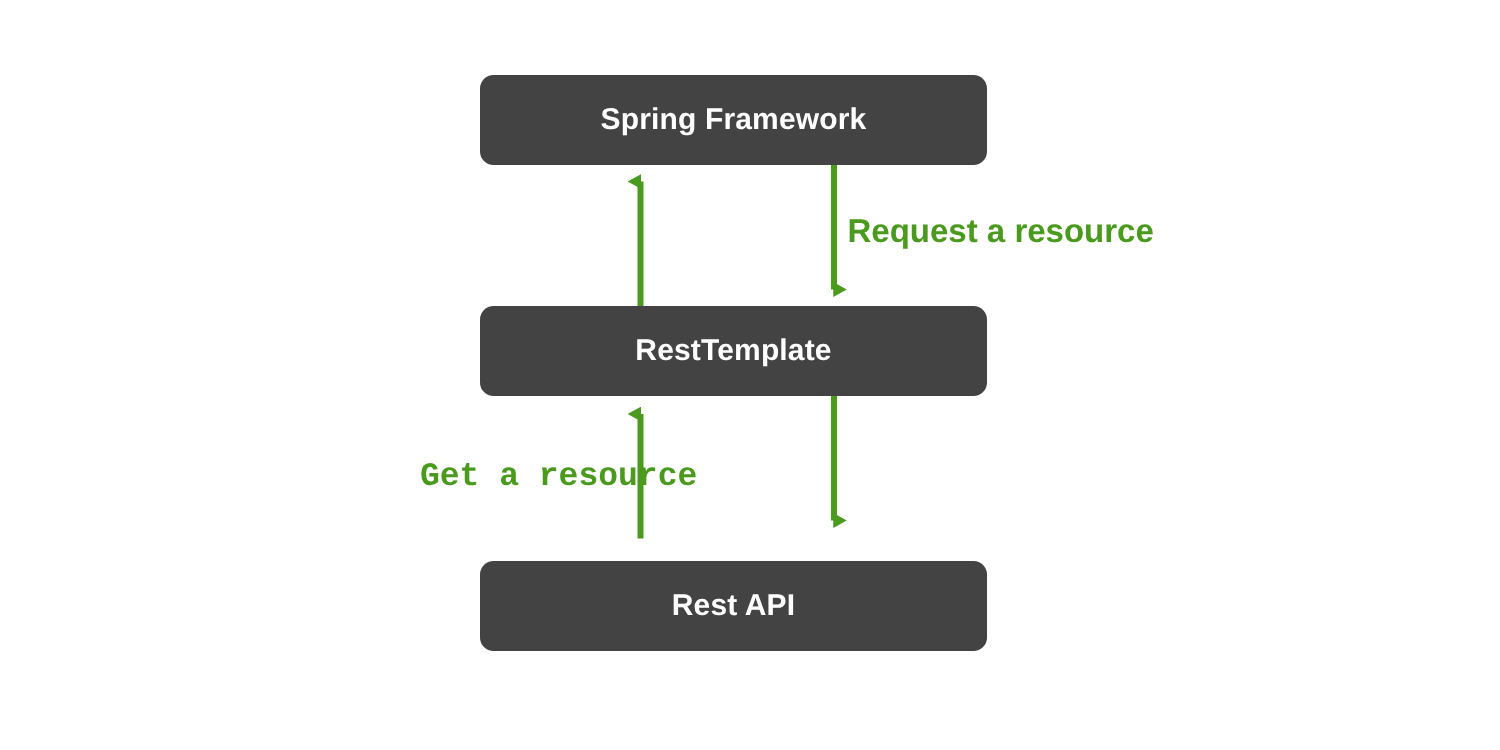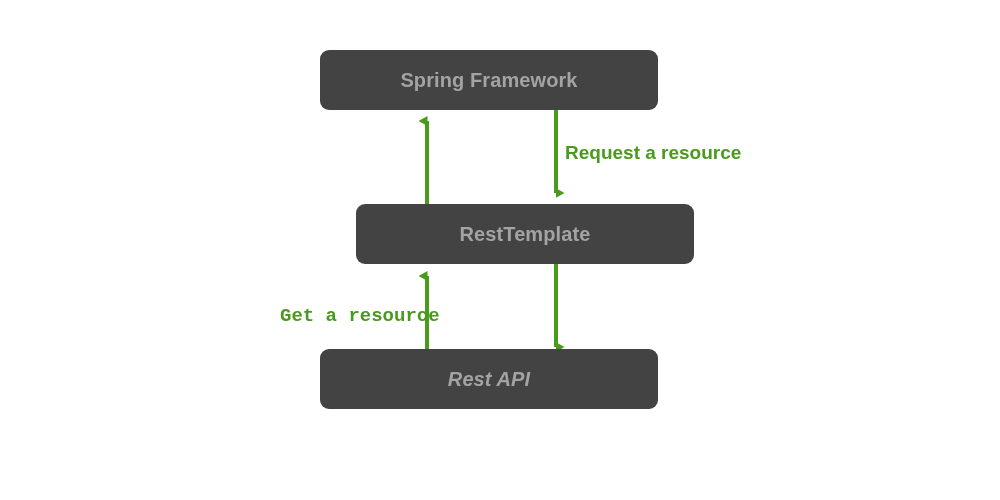--- a/index.html
+++ b/index.html
@@ -27,46 +27,46 @@
     width: 338px;
     height: 60px;
     background: #434343;
     border-radius: 9px;
     display: flex;
     align-items: center;
     justify-content: center;
     box-sizing: border-box;
   }
   .node-label {
-    color: #a3a3a3;
+    color: #ffffff;
     font-size: 20px;
     font-weight: bold;
     letter-spacing: 0.1px;
     line-height: 1;
     white-space: nowrap;
   }
   #node-spring   { top: 50px; }
-  #node-rest-tpl { top: 204px; margin-left: 36px; }
-  #node-rest-api { top: 349px; font-style: italic; }
+  #node-rest-tpl { top: 204px; }
+  #node-rest-api { top: 374px; }
 
   
   #arrow-layer {
     position: absolute;
     left: 0;
     top: 0;
     width: 1000px;
     height: 500px;
     pointer-events: none;
   }
 
   
   .edge-label {
     position: absolute;
     color: #4a9a1e;
-    font-size: 19px;
+    font-size: 22px;
     font-weight: bold;
     line-height: 1;
     white-space: nowrap;
   }
   #label-request {
     left: 565px;
     top: 143px;
   }
   #label-get {
     left: 280px;

